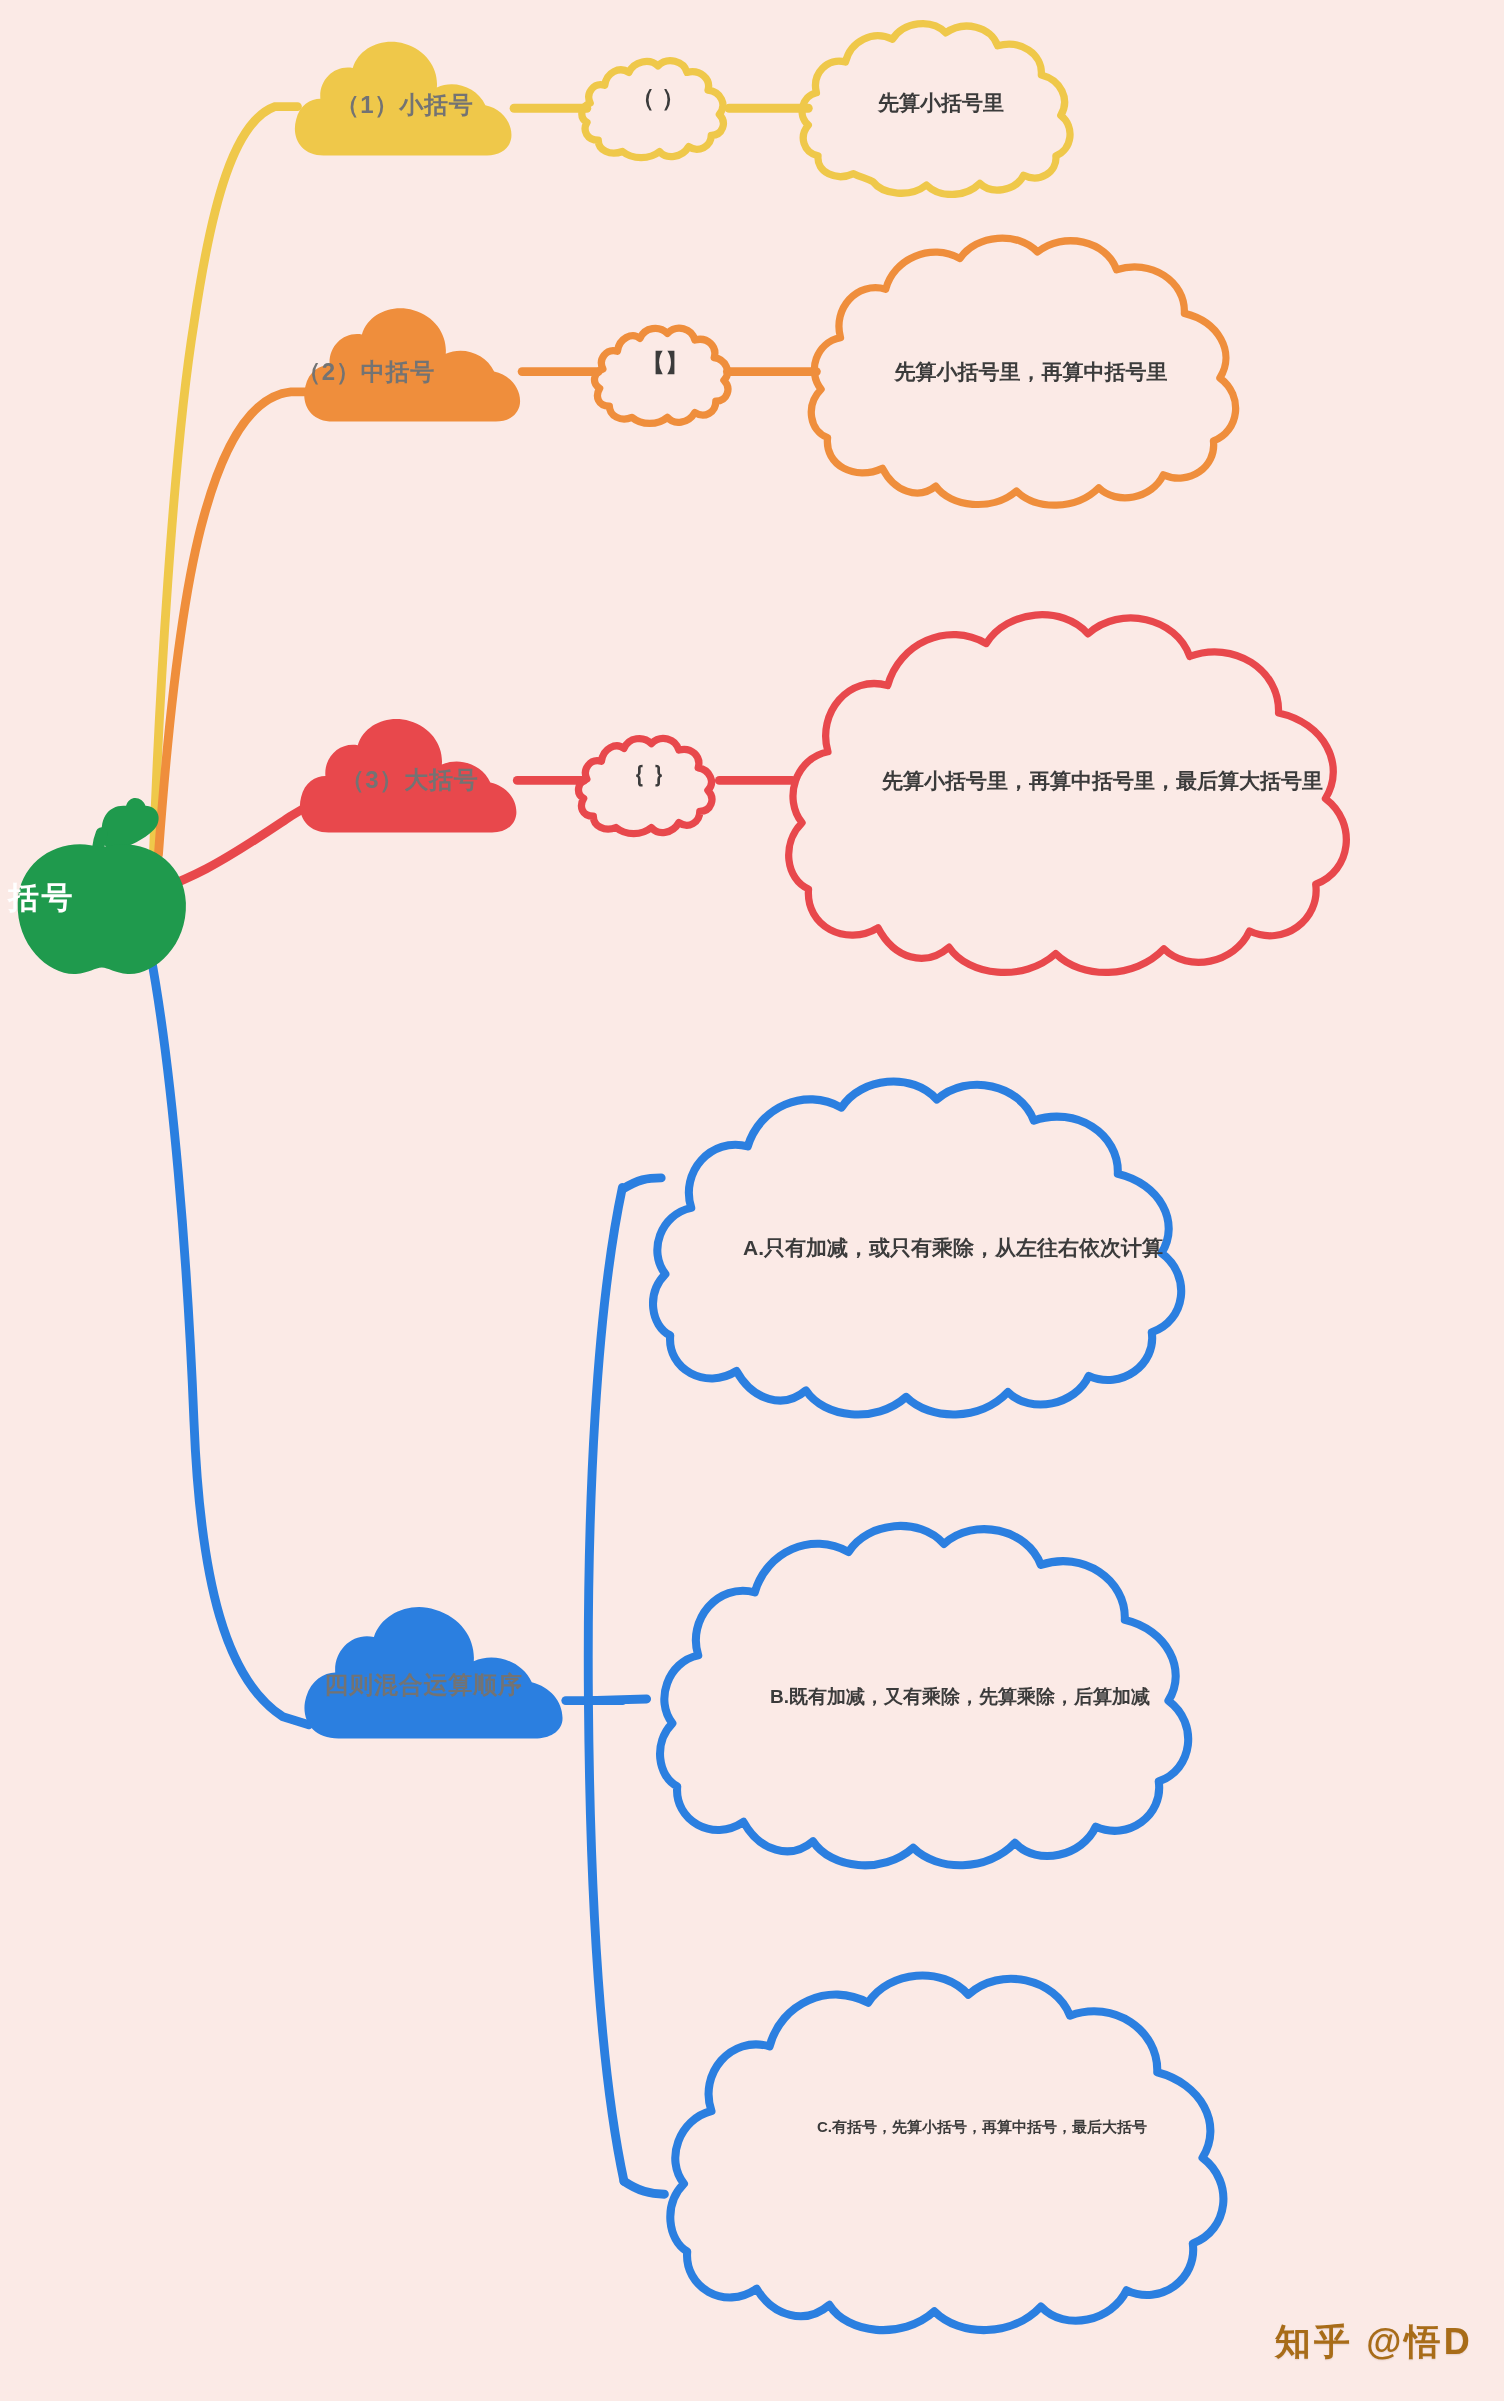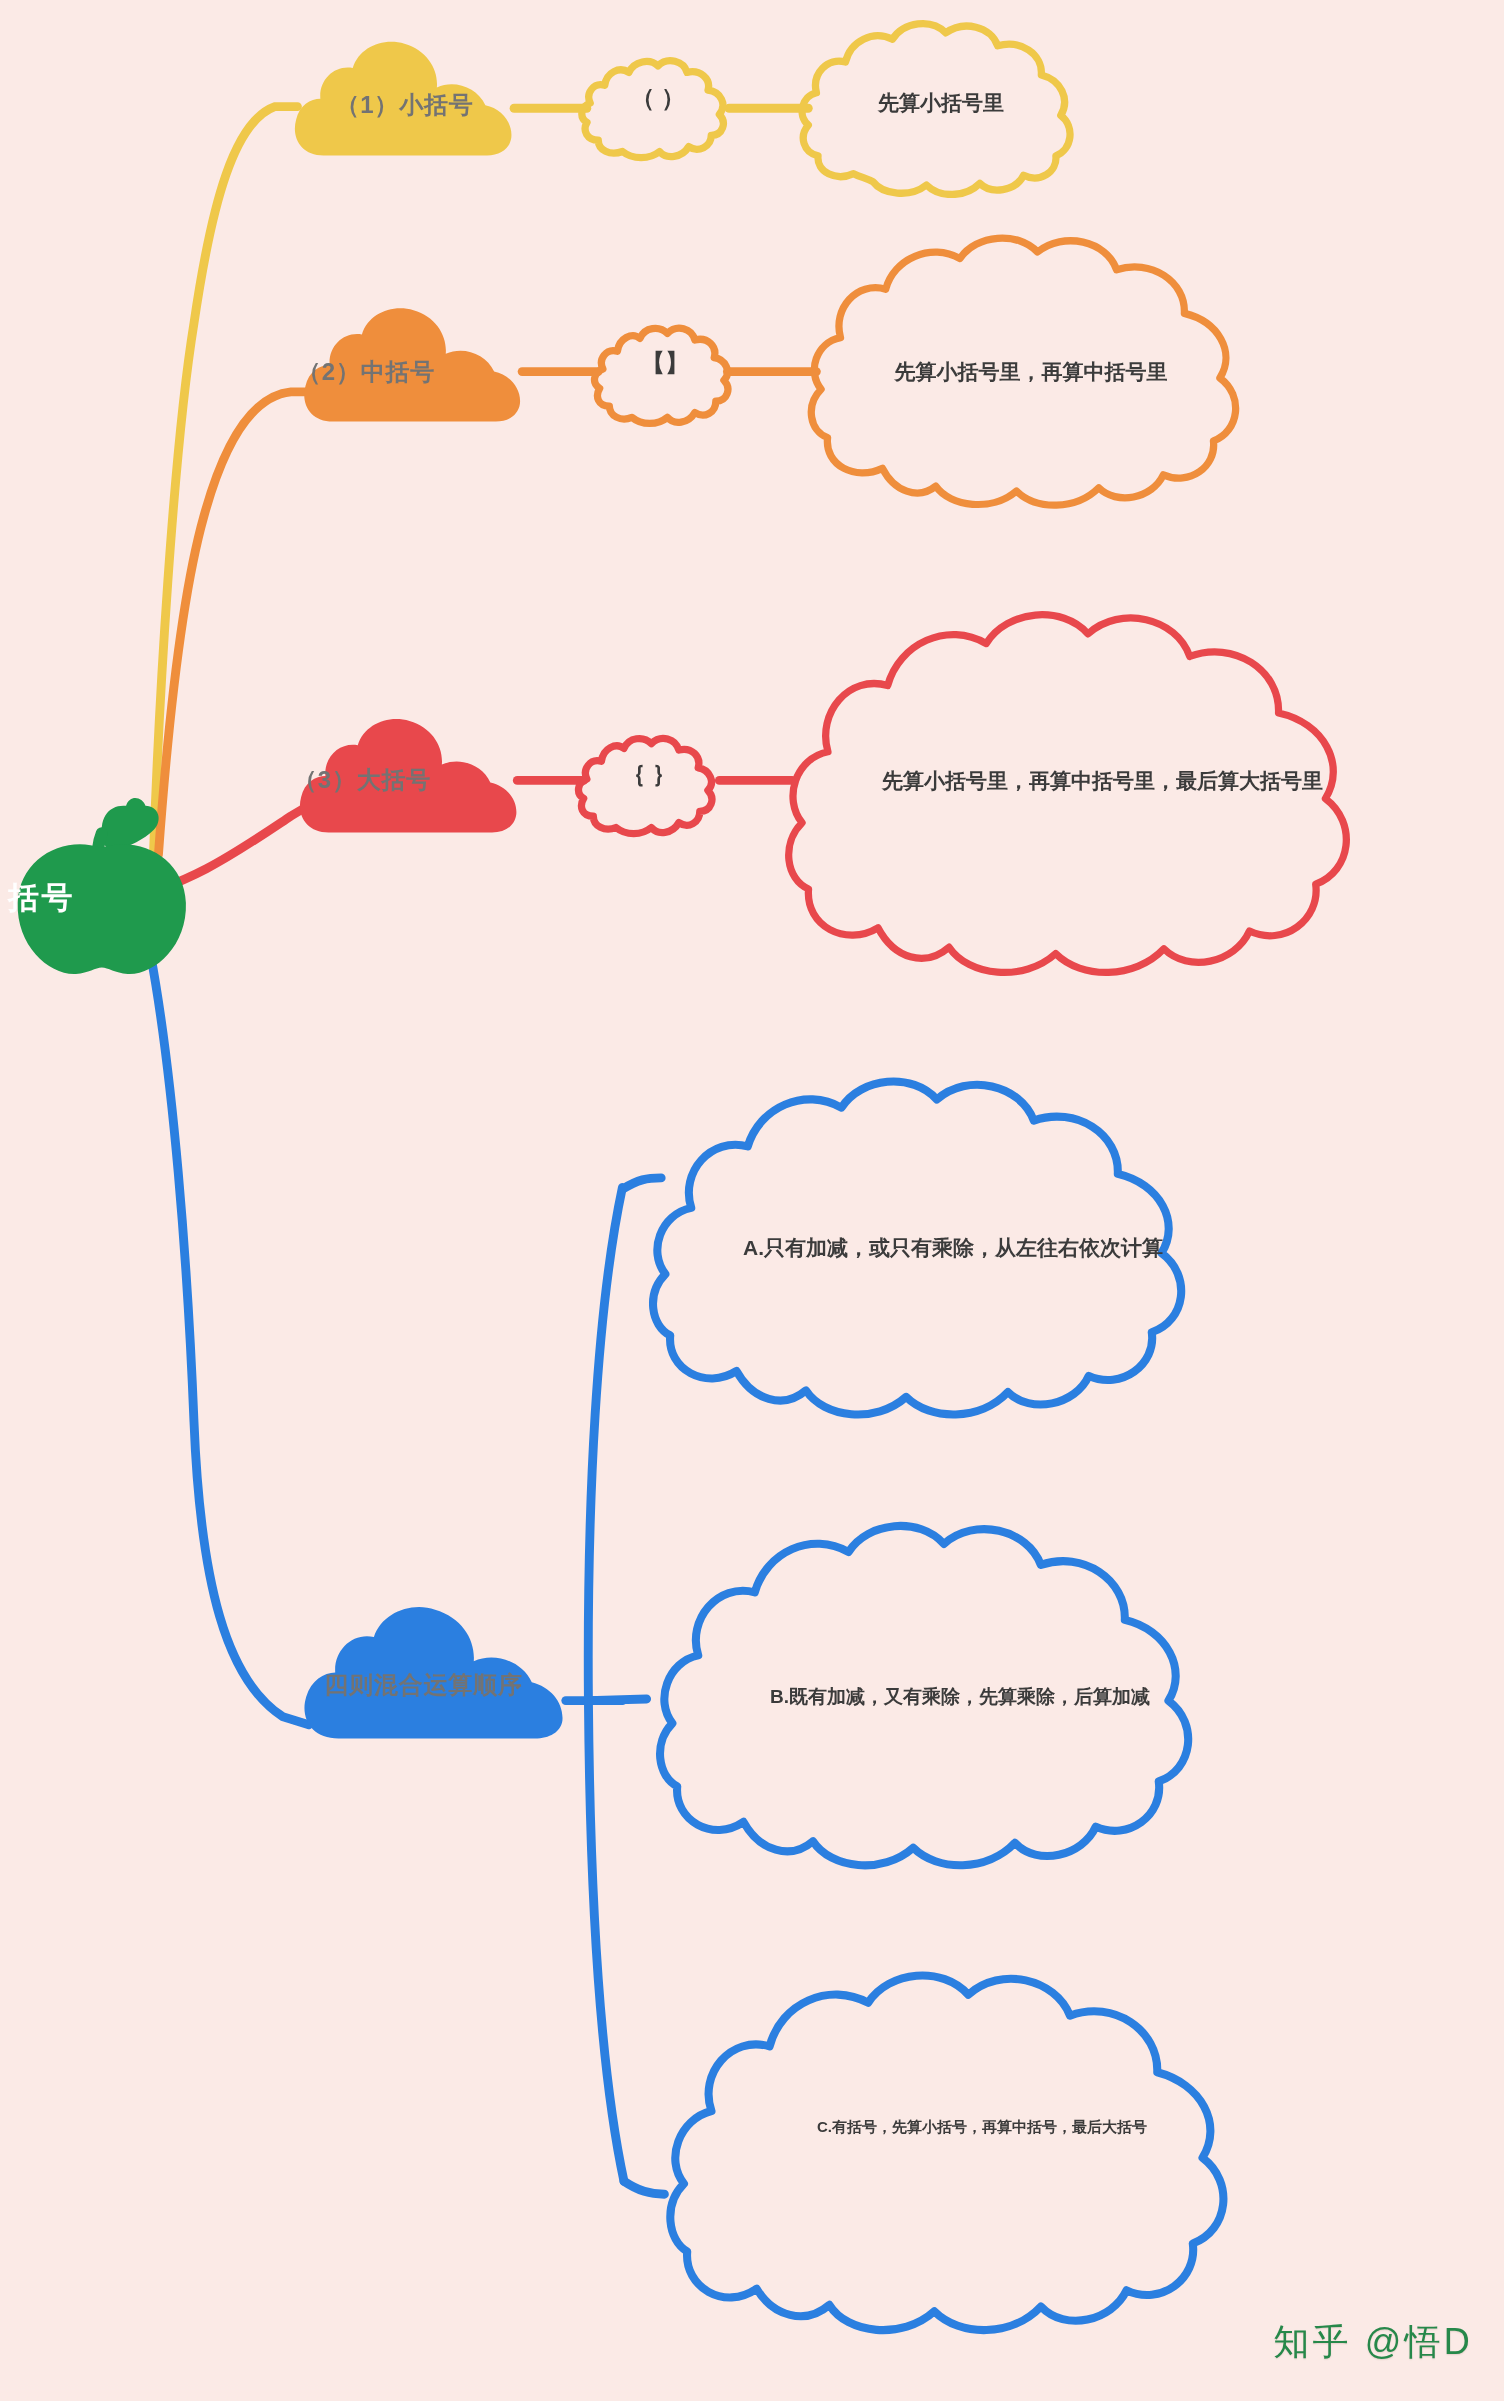--- a/index.html
+++ b/index.html
@@ -63,24 +63,24 @@
     letter-spacing: 2.4px;
     white-space: nowrap;
   }
 
   
   #watermark {
     position: absolute;
     right: 32px;
     bottom: 34px;
     z-index: 10;
-    color: #15803d;
+    color: #a16207;
     opacity: 0.92;
     font-size: 36px;
-    font-weight: normal;
+    font-weight: bold;
     letter-spacing: 3.2px;
     text-shadow: 0 0.8px 1.6px rgba(200,170,165,0.45);
     white-space: nowrap;
   }
 </style>
 </head>
 <body>
 
 <div id="canvas">
 
@@ -256,21 +256,21 @@
                C16 154 4 132 10 110
                C14 92 28 84 40 84
                C38 60 58 42 80 46
                C88 20 118 8 144 16
                C172 24 186 48 184 70
                C206 60 234 70 244 92
                C264 96 278 114 276 132
                C274 146 262 154 246 154 Z" fill="#e8484c"></path>
     </svg>
   </div>
-  <div class="node-label label-white" style="position:absolute; left:293px; top:764px; width:233px; font-size:24px; z-index:3;">（3）大括号</div>
+  <div class="node-label label-white" style="position:absolute; left:293px; top:764px; width:233px; text-align:center; font-size:24px; z-index:3;">（3）大括号</div>
 
   <div class="outline-cloud" style="left:574px; top:721px; width:150px; height:121px;">
     <svg viewBox="0 0 186 150">
       <path d="M52 132
                C38 138 24 130 24 118
                C10 118 6 106 12 96
                C2 90 4 76 16 72
                C10 60 20 46 34 50
                C36 34 52 26 62 34
                C68 20 86 18 96 28

